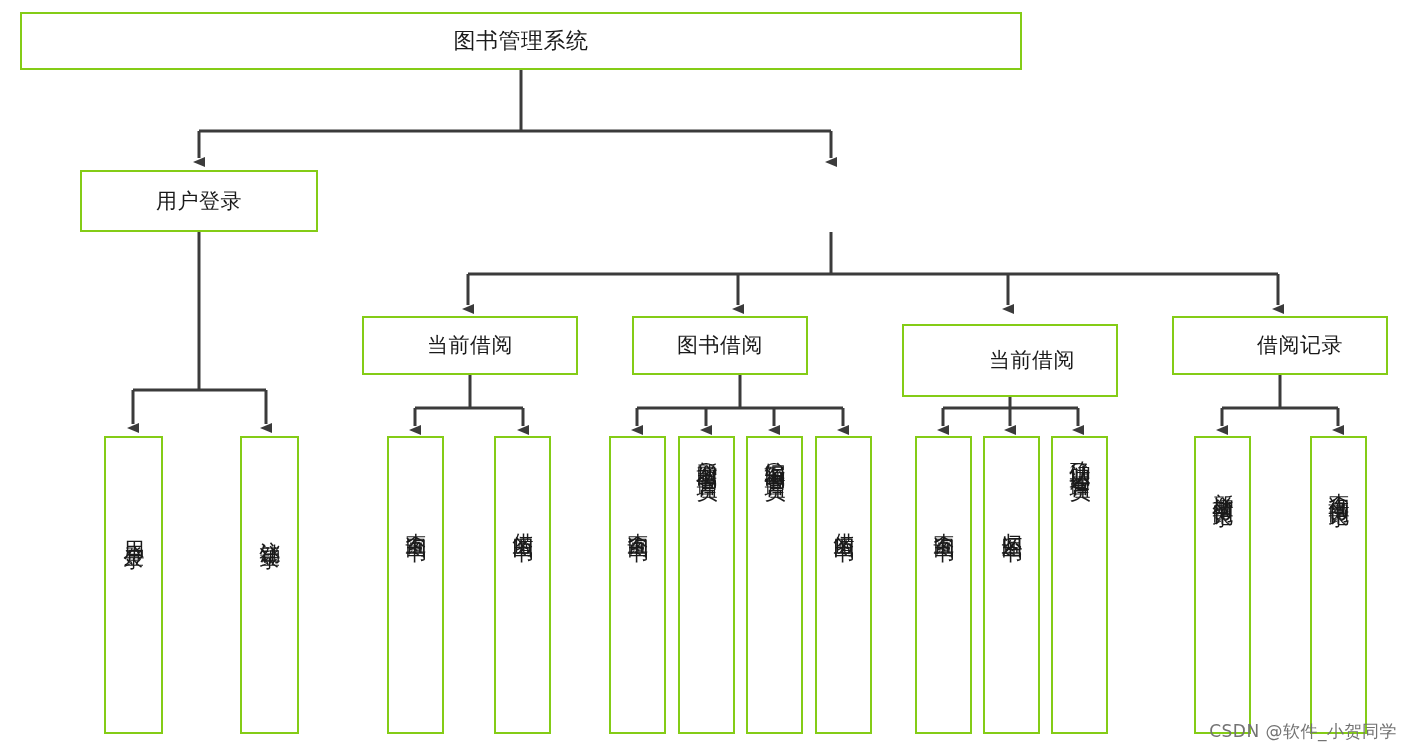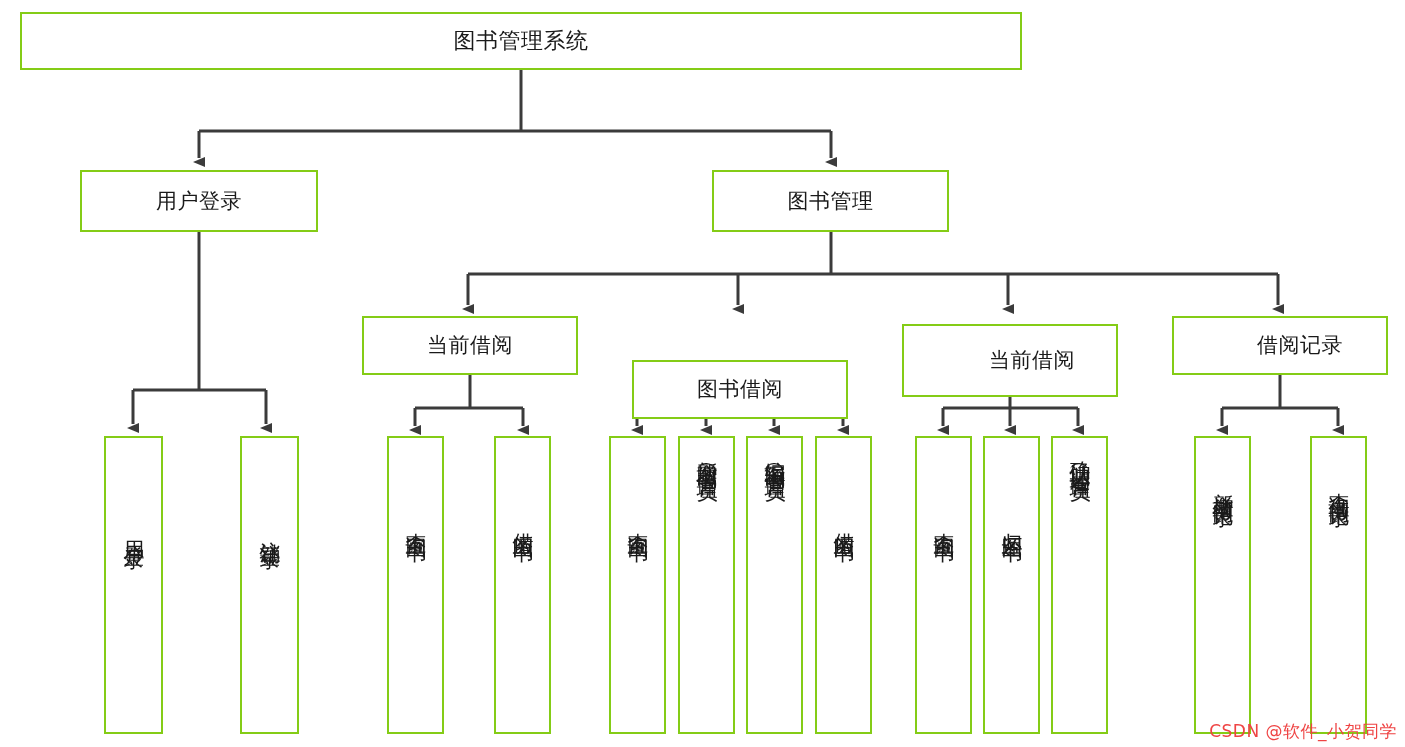--- a/index.html
+++ b/index.html
@@ -61,21 +61,21 @@
     line-height: 1;
   }
   .node.root .node-label {
     font-size: 22px;
   }
   #watermark {
     position: absolute;
     right: 8px;
     bottom: 4px;
     font-size: 17px;
-    color: #ef4444;
+    color: #737373;
     letter-spacing: 0.5px;
     white-space: nowrap;
     user-select: none;
   }
 </style>
 </head>
 <body>
 
 <div id="diagram-root">
 
@@ -131,28 +131,25 @@
     </g>
   </svg>
 
   <div class="node horizontal root" style="left:20px; top:12px; width:1002px; height:58px;">
     <span class="node-label">图书管理系统</span>
   </div>
 
   <div class="node horizontal" style="left:80px; top:170px; width:238px; height:62px;">
     <span class="node-label">用户登录</span>
   </div>
-  <div class="node horizontal" style="left:712px; top:170px; width:237px; height:62px;">
-    <span class="node-label">图书管理</span>
-  </div>
 
   <div class="node horizontal" style="left:362px; top:316px; width:216px; height:59px;">
     <span class="node-label">当前借阅</span>
   </div>
-  <div class="node horizontal" style="left:632px; top:316px; width:216px; height:59px;margin-top:44px;">
+  <div class="node horizontal" style="left:632px; top:316px; width:176px; height:59px;">
     <span class="node-label">图书借阅</span>
   </div>
   <div class="node horizontal" style="left:902px; top:324px; width:216px; height:73px;padding-left:44px;">
     <span class="node-label">当前借阅</span>
   </div>
   <div class="node horizontal" style="left:1172px; top:316px; width:216px; height:59px;padding-left:40px;">
     <span class="node-label">借阅记录</span>
   </div>
 
   <div class="node vertical" style="left:104px; top:436px; width:59px; height:298px; padding-top:86px;">

